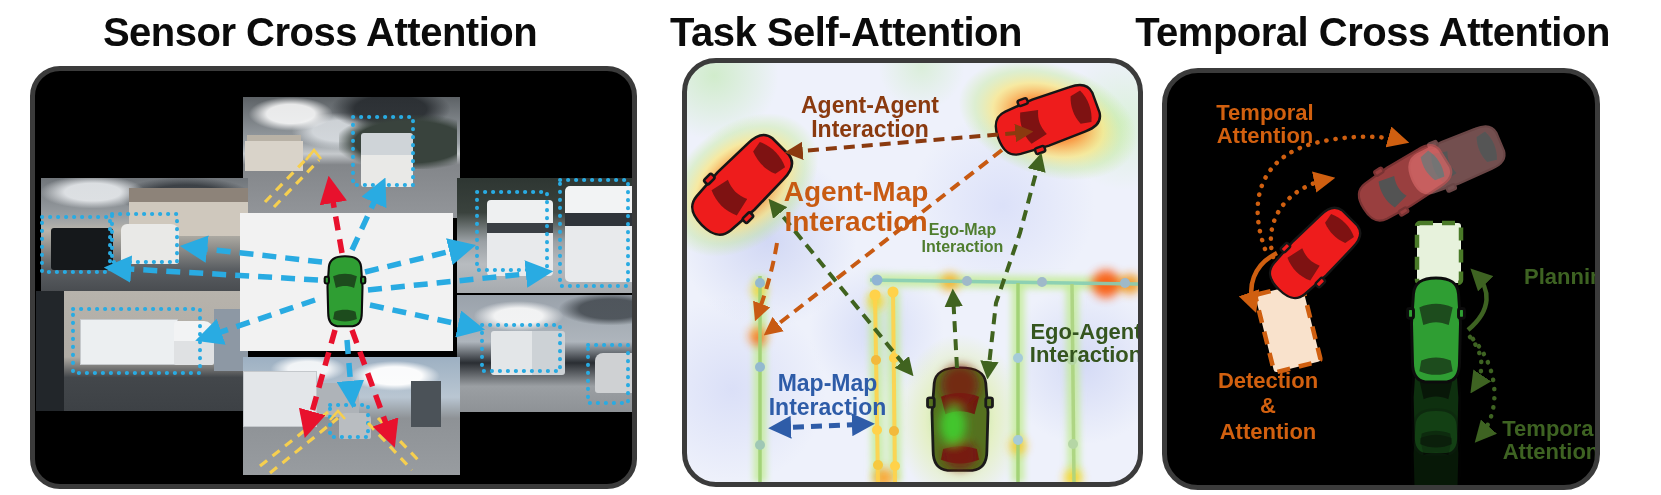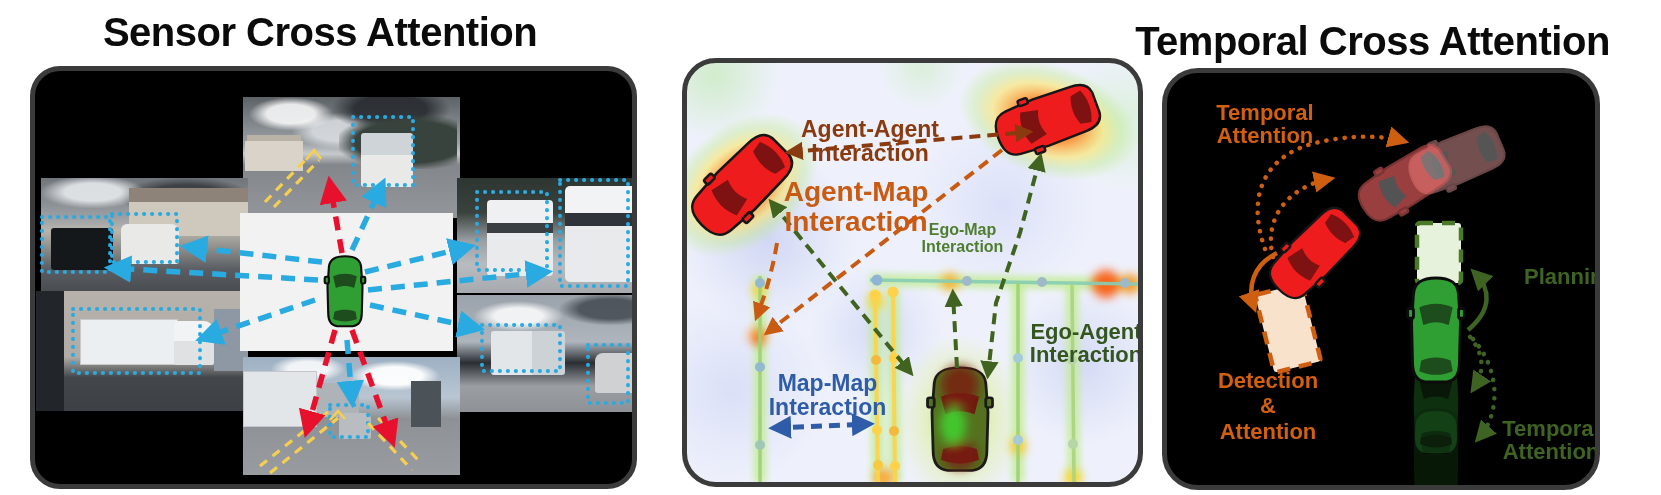--- a/index.html
+++ b/index.html
@@ -2,21 +2,21 @@
 <html><head>
 <meta charset="utf-8">
 <style>
   html,body{margin:0;padding:0;background:#ffffff;}
   .stage{position:relative;width:1661px;height:495px;overflow:hidden;background:#fff;
          font-family:"Liberation Sans", sans-serif;text-decoration:underline;}
   .fig-title{position:absolute;top:10px;font-weight:bold;font-size:40px;color:#0b0b0b;
              text-align:center;letter-spacing:-0.5px;white-space:nowrap;}
   #title-sensor{left:60px;width:520px;}
   #title-task{left:646px;width:400px;}
-  #title-temporal{left:1085px;width:575px;margin-top:9px;}
+  #title-temporal{left:1085px;width:575px;}
 
   .panel{position:absolute;border:5px solid #3b3b3b;box-sizing:border-box;background:#000000;overflow:hidden;}
   #panel-sensor{left:30px;top:66px;width:607px;height:423px;border-radius:30px;}
   #panel-task{left:682px;top:58px;width:461px;height:429px;border-radius:34px;
     background:
       radial-gradient(circle at 6% 3%, rgba(185,232,165,.55) 0, transparent 11%),
       radial-gradient(circle at 52% 1%, rgba(190,235,170,.40) 0, transparent 9%),
       radial-gradient(circle at 97% 14%, rgba(196,240,180,.45) 0, transparent 12%),
       radial-gradient(circle at 18% 42%, rgba(204,211,243,.85) 0, transparent 20%),
       radial-gradient(circle at 42% 64%, rgba(208,215,246,.8) 0, transparent 18%),
@@ -53,21 +53,21 @@
       linear-gradient(#9aa2ab 0%, #aeb5bc 40%, #2a2e33 58%, #9b9fa3 78%, #8e9296 100%);}
   #ph-rear{left:208px;top:286px;width:217px;height:118px;
     background:
       radial-gradient(ellipse 60px 20px at 70% 16%, rgba(255,255,255,.95) 0 45%, transparent 75%),
       radial-gradient(ellipse 50px 18px at 30% 10%, rgba(255,255,255,.85) 0 40%, transparent 75%),
       linear-gradient(#9db0c2 0%, #b9c6d2 34%, #8e9296 52%, #989ca0 100%);}
 
   
   .lbl{position:absolute;font-weight:bold;text-align:center;line-height:1.06;white-space:nowrap;}
   .lbl div{white-space:nowrap;}
-  #lbl-aa{left:98px;top:30px;width:170px;font-size:23px;color:#8a3a0f;margin-top:24px;}
+  #lbl-aa{left:98px;top:30px;width:170px;font-size:23px;color:#8a3a0f;}
   #lbl-am{left:84px;top:114px;width:170px;font-size:28px;color:#c85a12;}
   #lbl-em{left:188px;top:159px;width:175px;font-size:16px;color:#4f7d2f;}
   #lbl-ea{left:334px;top:257px;width:130px;font-size:22px;color:#35551f;}
   #lbl-mm{left:63px;top:308px;width:155px;font-size:23px;color:#2e5ca8;}
   #lbl-ta-top{left:28px;top:28px;width:140px;font-size:22px;color:#d2600f;}
   #lbl-dp{left:10px;top:295px;width:120px;font-size:22px;color:#d2600f;line-height:1.15;margin-left:31px;}
   #lbl-plan{left:352px;top:192px;width:103px;font-size:22px;color:#3e6322;}
   #lbl-ta-bot{left:328px;top:344px;width:112px;font-size:22px;color:#3e6322;}
 
   
@@ -81,20 +81,21 @@
   .car-green .cg{fill:#1d4c1d;}
   .car-ego-heat .cb{fill:#55711f;stroke:#1a1a1a;stroke-width:2.5;}
   .car-ego-heat .cg{fill:#6e1c10;}
 </style>
 </head>
 <body>
 
 <div class="stage">
 
   <div class="fig-title" id="title-sensor">Sensor Cross Attention</div>
+  <div class="fig-title" id="title-task">Task Self-Attention</div>
   <div class="fig-title" id="title-temporal">Temporal Cross Attention</div>
 
   <div class="panel" id="panel-sensor">
 
     <div class="photo" id="ph-front">
       <div class="shape" style="left:2px;top:44px;width:58px;height:30px;background:#d9d3c9;box-shadow:0 -8px 0 -2px #b9b2a6;"></div>
       <div class="shape" style="left:96px;top:18px;width:118px;height:54px;background:radial-gradient(ellipse at 60% 50%, #39433d 0 55%, transparent 75%);"></div>
       <div class="shape" style="left:118px;top:36px;width:52px;height:54px;background:linear-gradient(#cfd4d8 0 40%, #e9e9e7 40% 100%);border-radius:3px;"></div>
     </div>
     <div class="photo" id="ph-lt">

